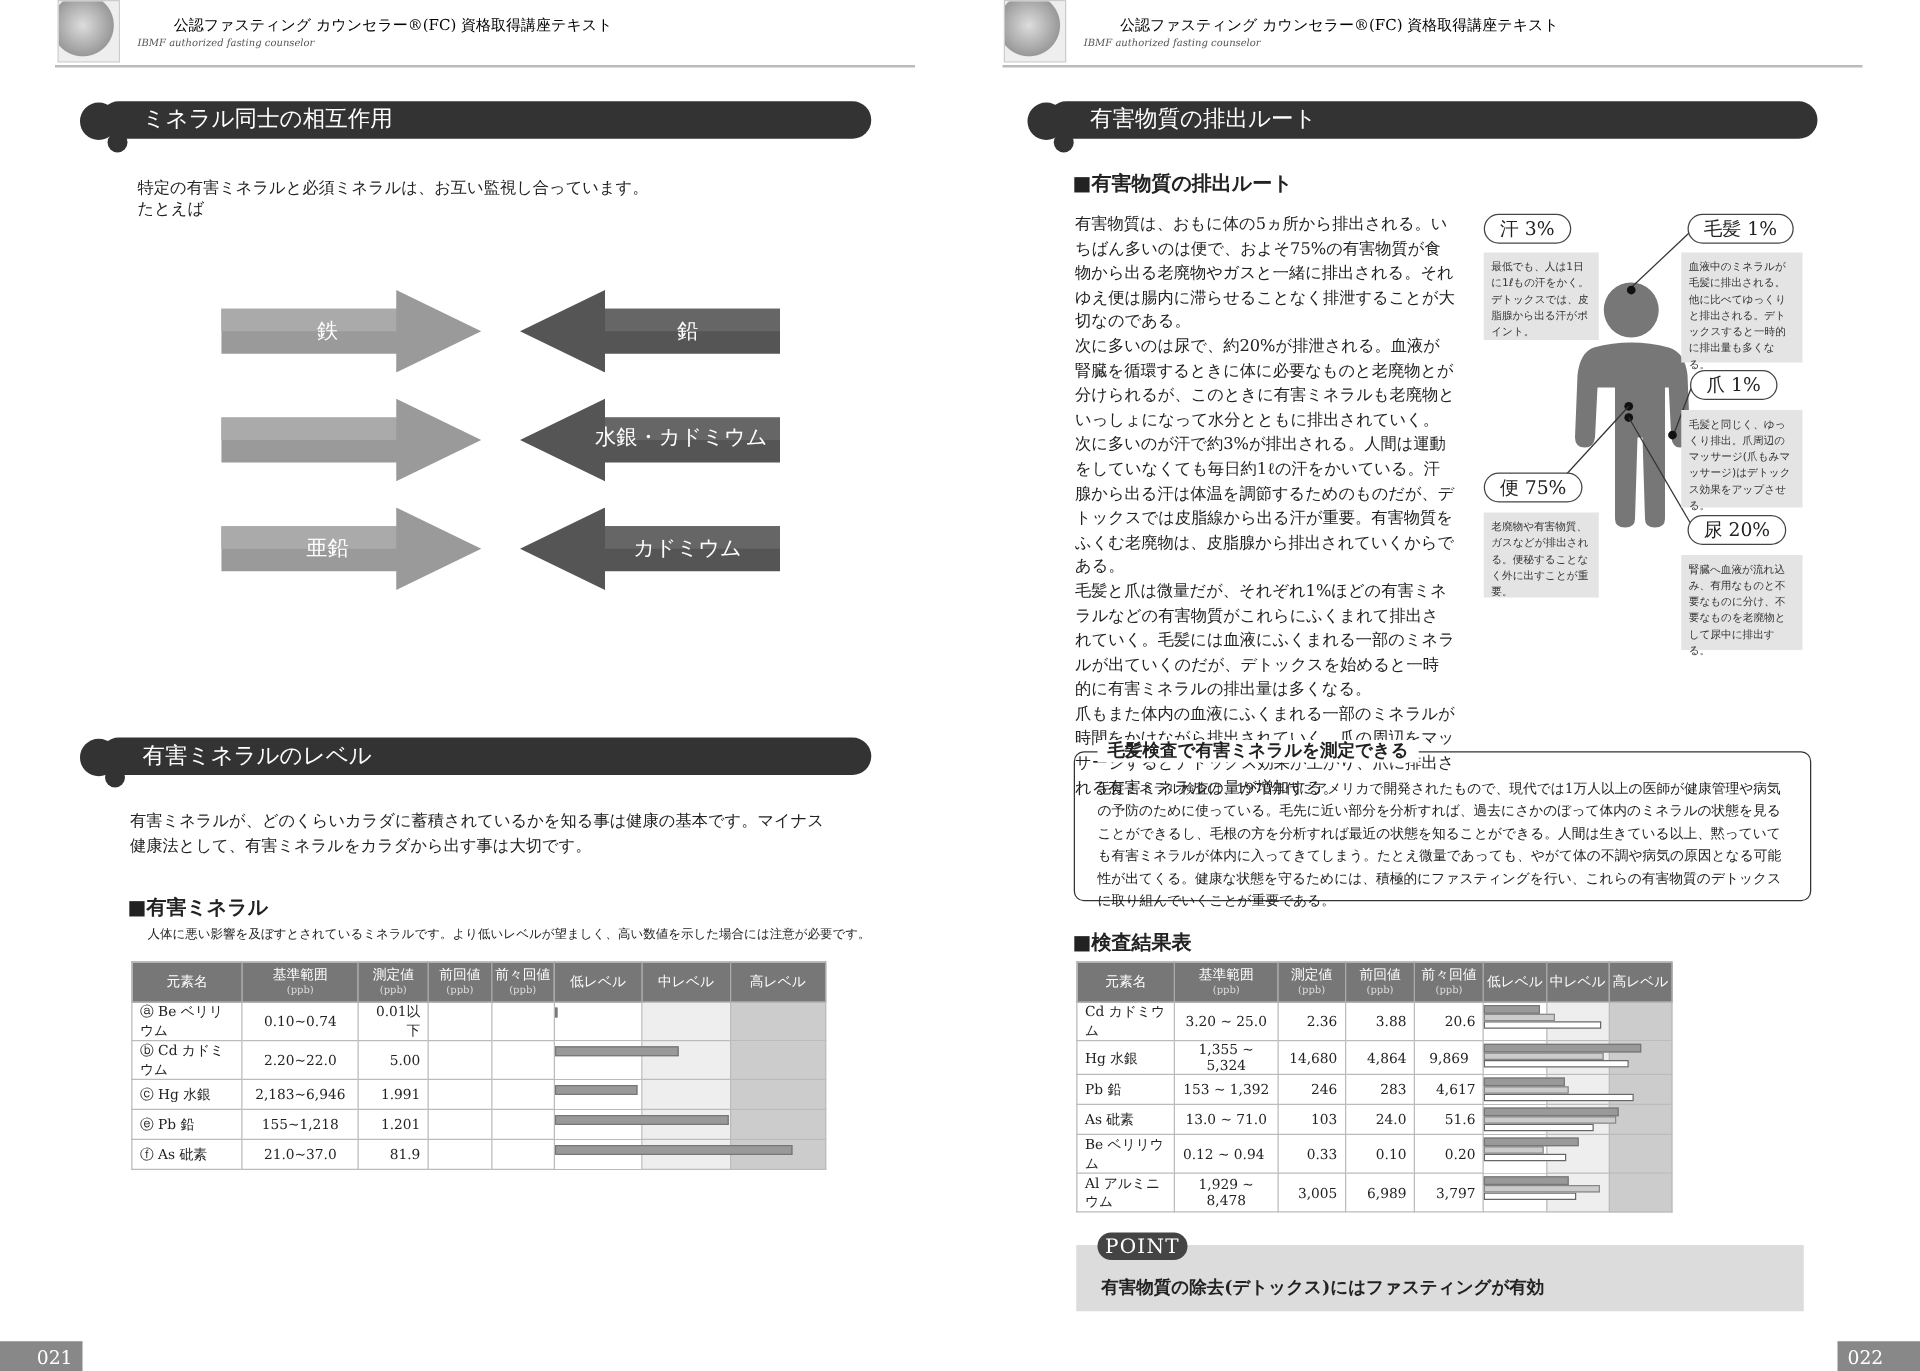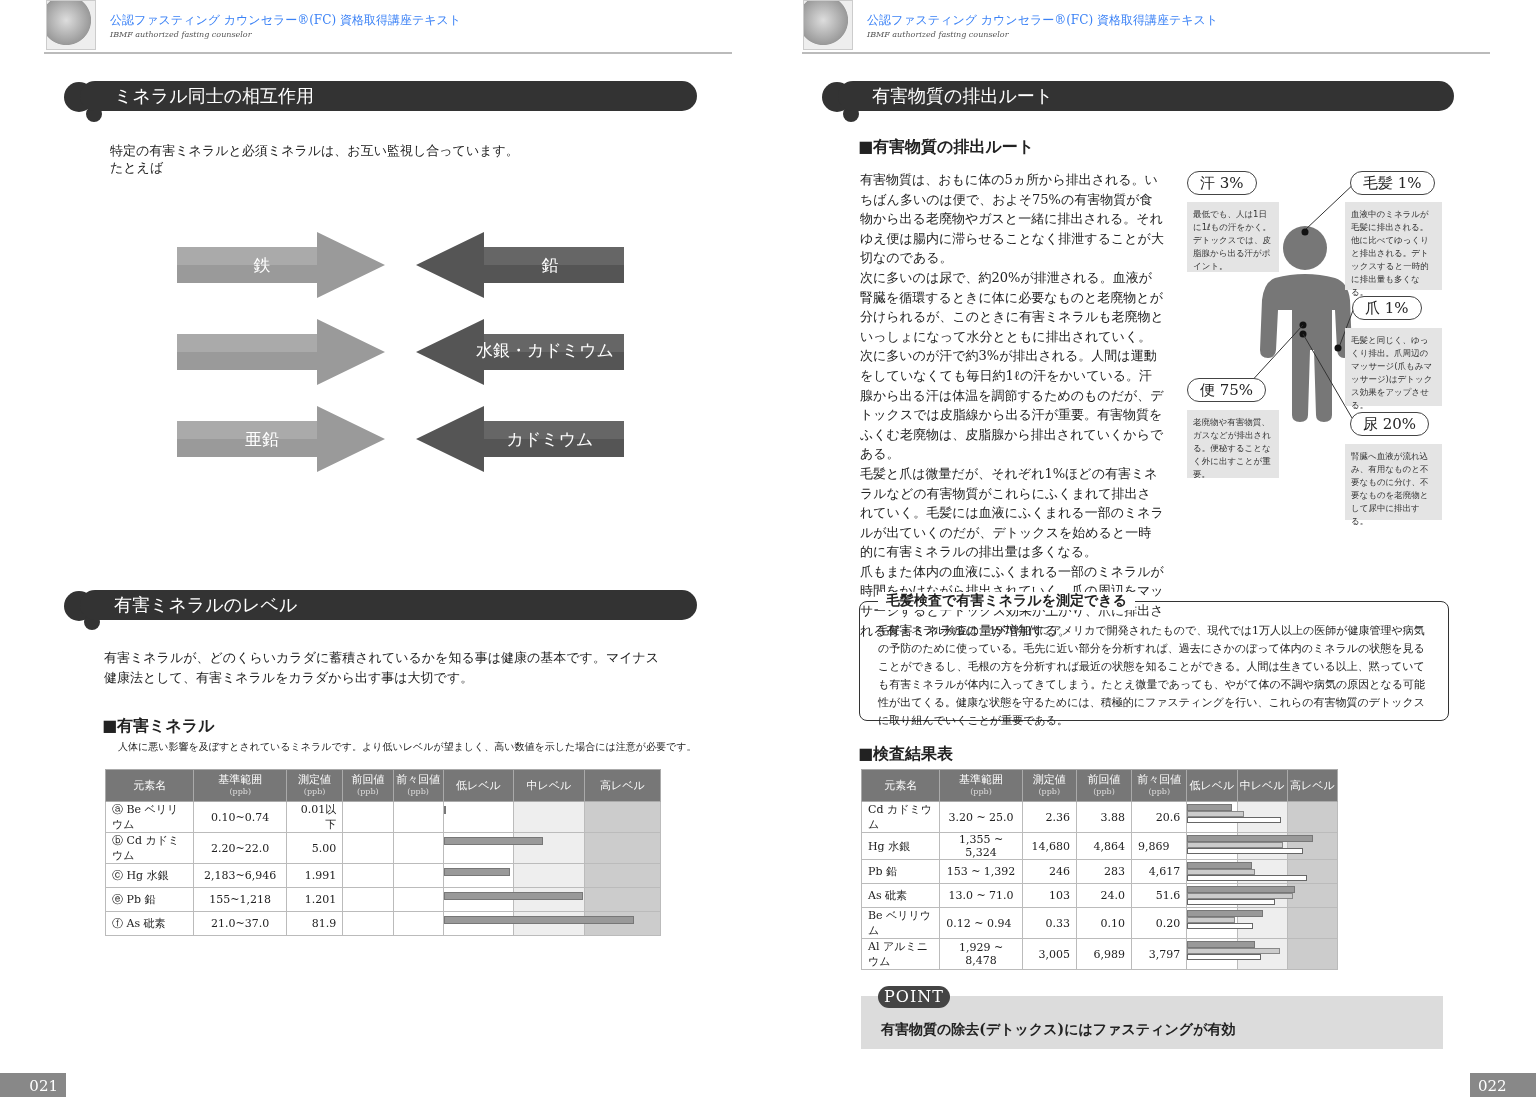--- a/index.html
+++ b/index.html
@@ -1,21 +1,21 @@
 <!DOCTYPE html>
 <html><head>
 <meta charset="utf-8">
 <style>
   * { box-sizing: border-box; margin: 0; padding: 0; }
   body { width: 1536px; height: 1097px; background: #fff; position: relative; overflow: hidden;
          font-family: "DejaVu Serif", "Liberation Serif", serif; color: #222; }
   .abs { position: absolute; }
   
   .logo { width: 50px; height: 50px; border: 1px solid #ccc; background: radial-gradient(circle at 40% 40%, #ddd, #999 60%, #eee 62%); }
-  .hdr-title { font-size: 12px; color: #3b82f6; }
+  .hdr-title { font-size: 12px; color: #000000; margin-left: 29px; }
   .hdr-sub { font-size: 8px; font-style: italic; color: #555; }
   .hdr-line { height: 2px; background: #bbb; }
   
   .banner { height: 30px; background: #333; border-radius: 15px; color: #fff; font-size: 18px; line-height: 30px; padding-left: 34px; font-family: "DejaVu Sans", sans-serif; }
   .banner-blob1 { width: 30px; height: 30px; border-radius: 50%; background: #333; }
   .banner-blob2 { width: 16px; height: 16px; border-radius: 50%; background: #333; }
   .txt { font-size: 13px; line-height: 20px; }
   .sub-h { font-size: 16px; font-weight: bold; }
   .note { font-size: 10px; font-family: "DejaVu Sans", sans-serif; }
   .arrow-label { position: absolute; top: 0; line-height: 66px; color: #fff; font-size: 17px; text-align: center; }
@@ -265,21 +265,21 @@
           <div class="bar bar3" style="top:15px;width:94px;height:6px;z-index:1"></div>
         </td>
         <td class="lvl-mid"></td>
         <td class="lvl-high"></td>
       </tr>
       <tr>
         <td>Hg 水銀</td>
         <td style="text-align:center">1,355 ~ 5,324</td>
         <td style="text-align:right">14,680</td>
         <td style="text-align:right">4,864</td>
-        <td style="text-align:left">9,869</td>
+        <td style="text-align:center">9,869</td>
         <td class="bar-cell lvl-low">
           <div class="bar" style="top:2px;width:126px;height:7px;z-index:3"></div>
           <div class="bar bar2" style="top:9px;width:96px;height:6px;z-index:2"></div>
           <div class="bar bar3" style="top:15px;width:116px;height:6px;z-index:1"></div>
         </td>
         <td class="lvl-mid"></td>
         <td class="lvl-high"></td>
       </tr>
       <tr>
         <td>Pb 鉛</td>

